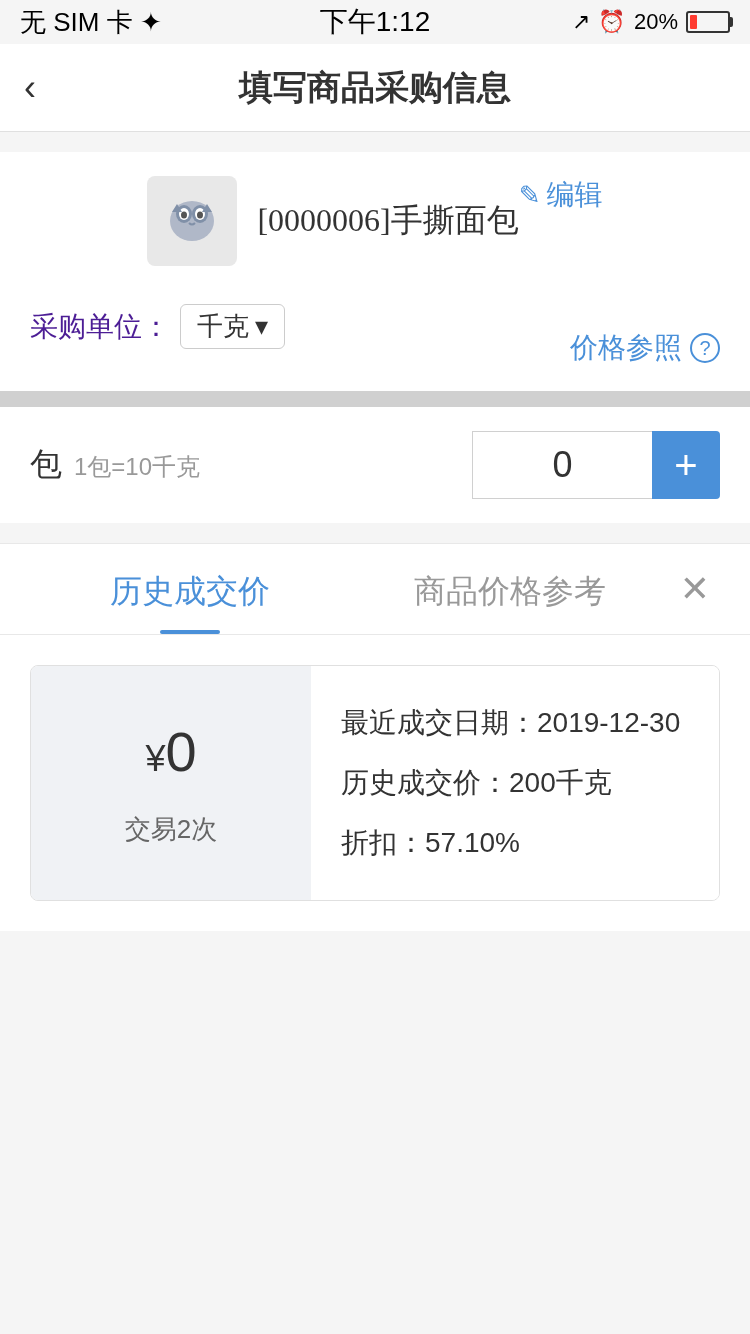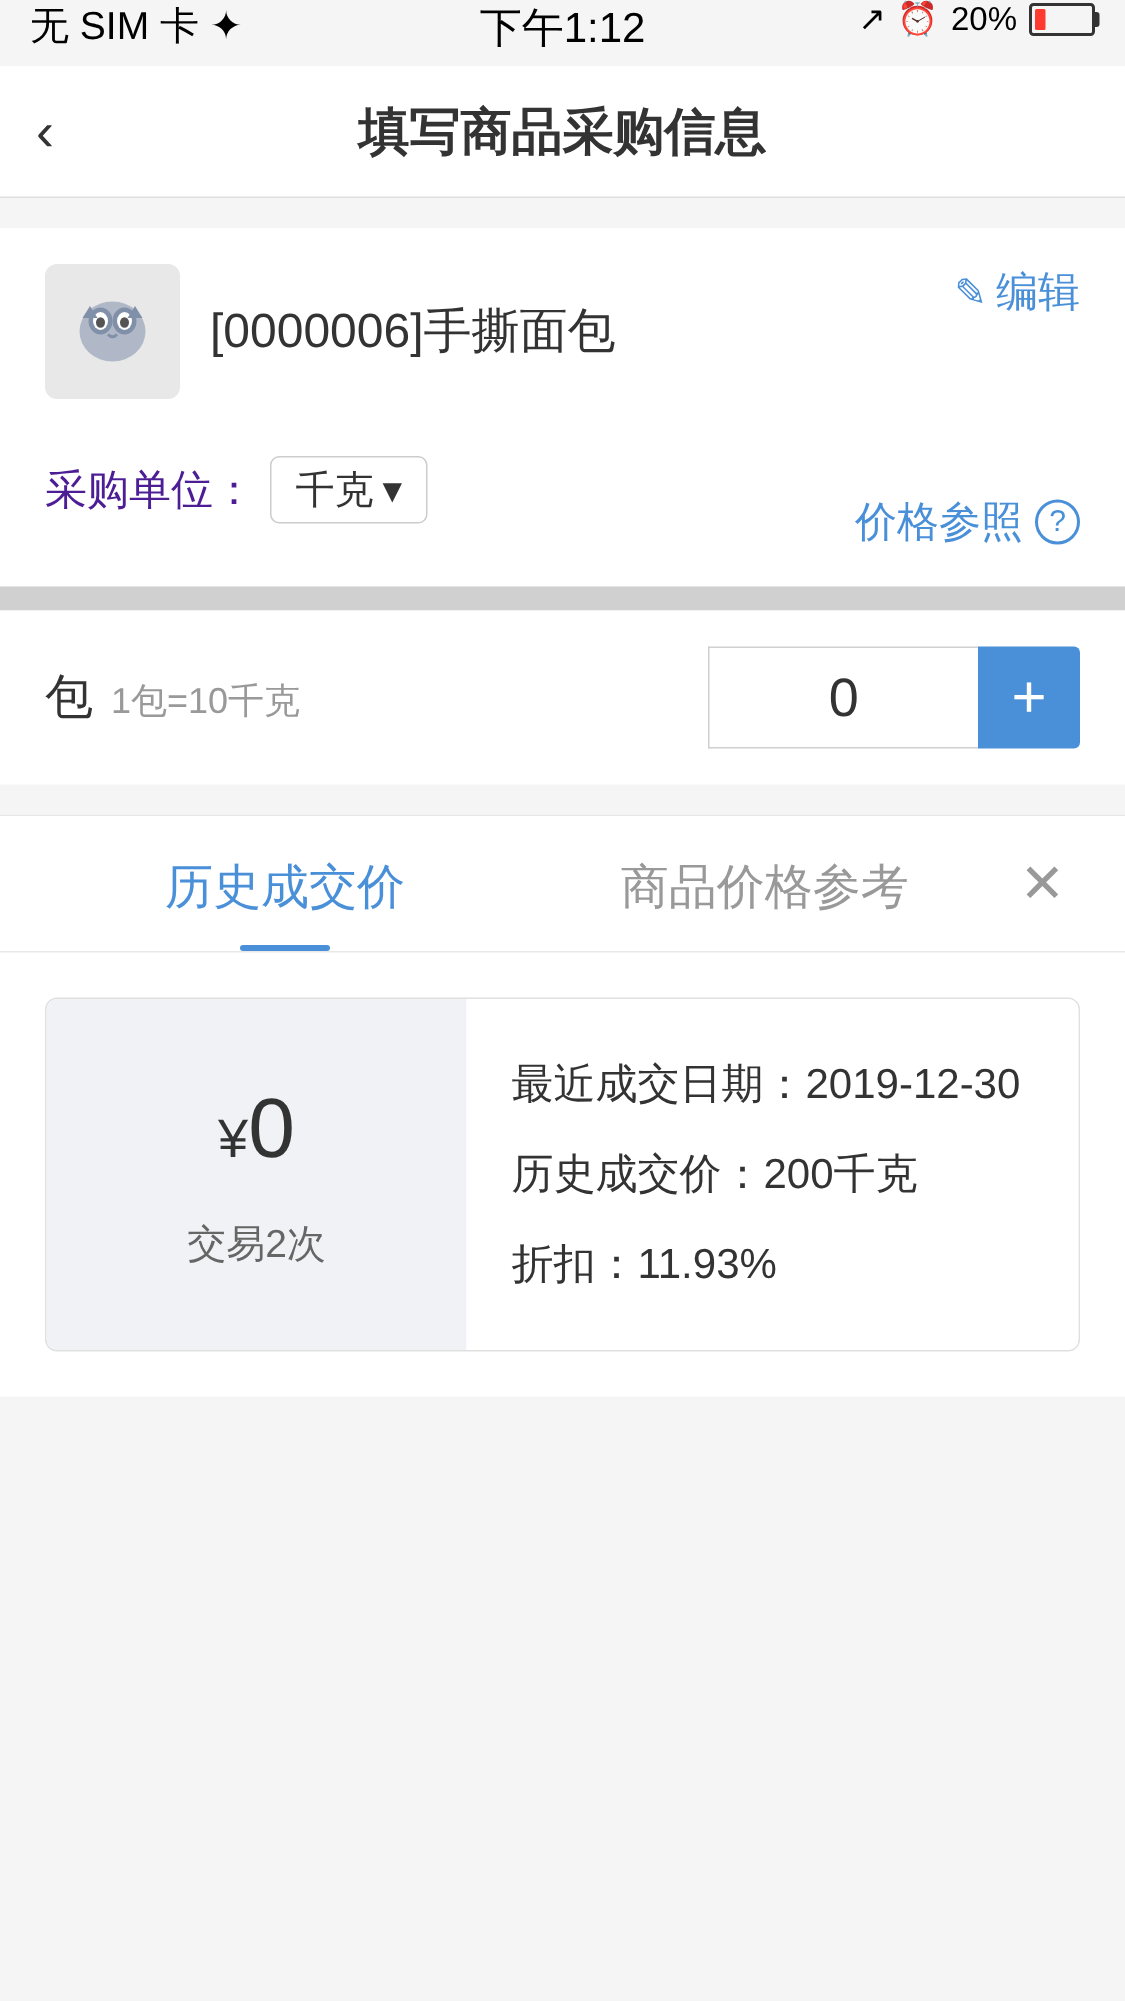--- a/index.html
+++ b/index.html
@@ -11,21 +11,21 @@
       background: #f5f5f5;
       overflow-x: hidden;
     }
 
     
     .status-bar {
       width: 750px;
       height: 44px;
       background: #f5f5f5;
       display: flex;
-      align-items: flex-start;
+      align-items: center;
       justify-content: space-between;
       padding: 0 20px;
       font-size: 26px;
       font-weight: 500;
     }
     .status-left {
       display: flex;
       align-items: center;
       gap: 8px;
       font-size: 26px;
@@ -95,22 +95,23 @@
 
     
     .product-section {
       background: #ffffff;
       padding: 24px 30px;
       margin-top: 20px;
     }
     .product-header {
       display: flex;
       align-items: flex-start;
-      justify-content: space-between;
+      justify-content: center;
       margin-bottom: 20px;
+      font-family: Liberation Serif, serif;
     }
     .product-left {
       display: flex;
       align-items: center;
       gap: 20px;
     }
     .product-thumbnail {
       width: 90px;
       height: 90px;
       background: #e8e8e8;
@@ -452,19 +453,19 @@
         </div>
 
         <div class="price-card-right">
           <div class="price-detail-line">
             <span>最近成交日期：</span><span>2019-12-30</span>
           </div>
           <div class="price-detail-line">
             <span>历史成交价：</span><span>200千克</span>
           </div>
           <div class="price-detail-line">
-            <span>折扣：</span><span>11.93%</span>
+            <span>折扣：</span><span>57.10%</span>
           </div>
         </div>
       </div>
     </div>
   </div>
 </div>
 
 </body></html>

